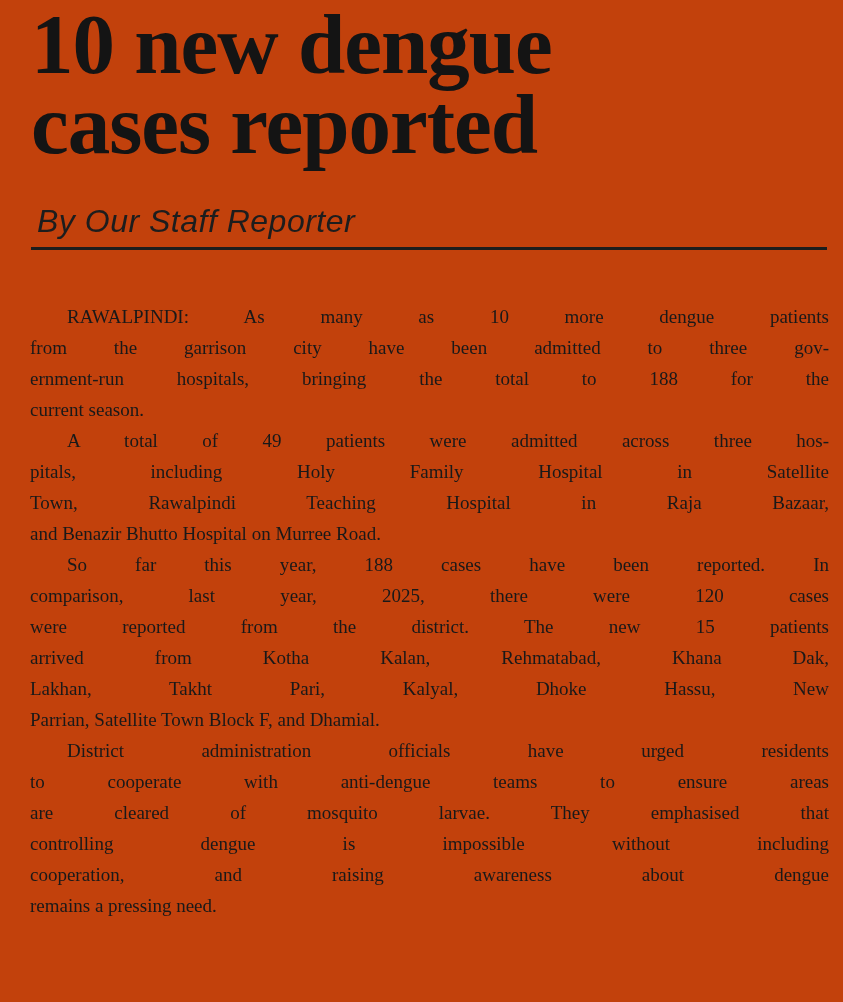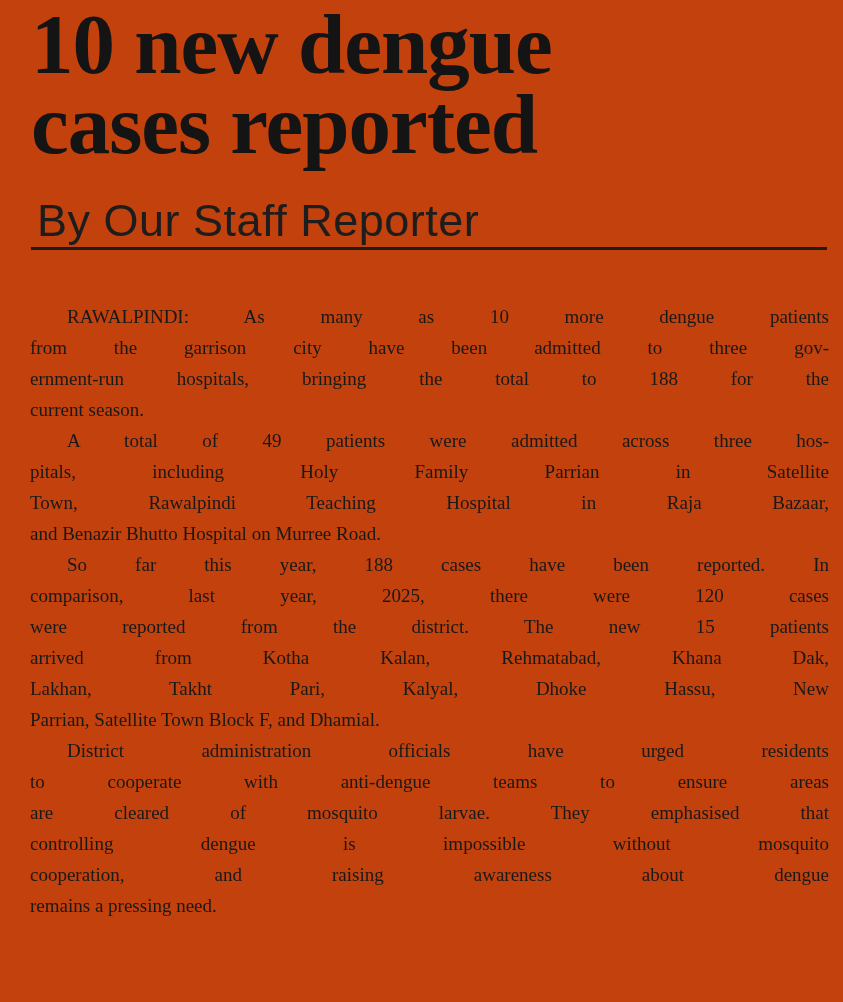--- a/index.html
+++ b/index.html
@@ -28,24 +28,25 @@
     letter-spacing: -1px;
     color: #141414;
   }
   .byline {
     position: absolute;
     top: 203px;
     left: 37px;
     width: 780px;
     font-family: "Liberation Sans", sans-serif;
     font-weight: 400;
-    font-size: 45px;
+    font-size: 32px;
     line-height: 36px;
     letter-spacing: 0.5px;
     color: #1d1d1d;
+    font-style: italic;
   }
   .byline-rule {
     position: absolute;
     top: 247px;
     left: 31px;
     width: 796px;
     height: 3px;
     background: #1d1d1d;
   }
   .body-text {
@@ -95,40 +96,40 @@
       </p>
       <div class="tline first-line">RAWALPINDI: As many as 10 more dengue patients</div>
       <div class="tline">from the garrison city have been admitted to three gov-</div>
       <div class="tline">ernment-run hospitals, bringing the total to 188 for the</div>
       <div class="tline last-line">current season.</div>
     <p></p>
 
     <p>
       </p>
       <div class="tline first-line">A total of 49 patients were admitted across three hos-</div>
-      <div class="tline">pitals, including Holy Family Parrian in Satellite</div>
+      <div class="tline">pitals, including Holy Family Hospital in Satellite</div>
       <div class="tline">Town, Rawalpindi Teaching Hospital in Raja Bazaar,</div>
       <div class="tline last-line">and Benazir Bhutto Hospital on Murree Road.</div>
     <p></p>
 
     <p>
       </p>
       <div class="tline first-line">So far this year, 188 cases have been reported. In</div>
       <div class="tline">comparison, last year, 2025, there were 120 cases</div>
       <div class="tline">were reported from the district. The new 15 patients</div>
       <div class="tline">arrived from Kotha Kalan, Rehmatabad, Khana Dak,</div>
       <div class="tline">Lakhan, Takht Pari, Kalyal, Dhoke Hassu, New</div>
       <div class="tline last-line">Parrian, Satellite Town Block F, and Dhamial.</div>
     <p></p>
 
     <p>
       </p>
       <div class="tline first-line">District administration officials have urged residents</div>
       <div class="tline">to cooperate with anti-dengue teams to ensure areas</div>
       <div class="tline">are cleared of mosquito larvae. They emphasised that</div>
-      <div class="tline">controlling dengue is impossible without mosquito</div>
+      <div class="tline">controlling dengue is impossible without including</div>
       <div class="tline">cooperation, and raising awareness about dengue</div>
       <div class="tline last-line">remains a pressing need.</div>
     <p></p>
 
   </div>
 
 </div>
 
 </body></html>

